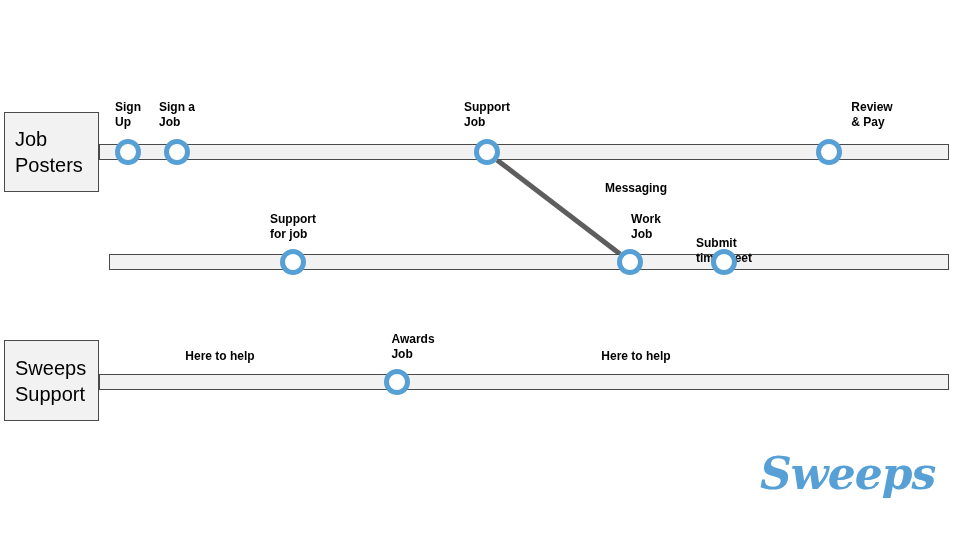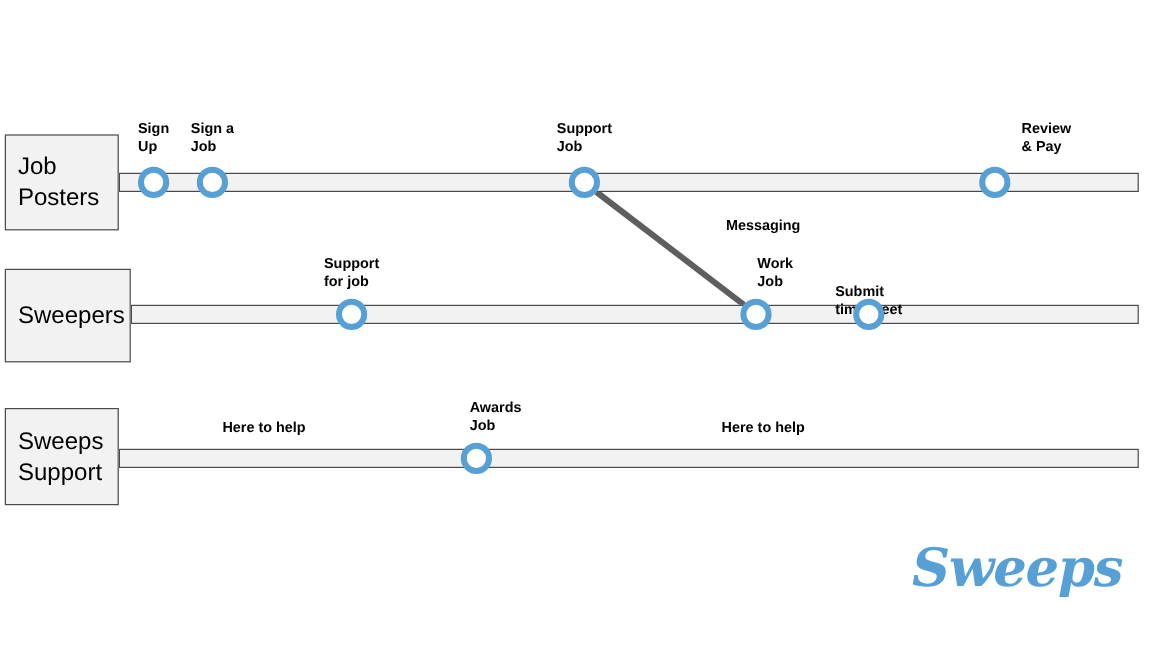--- a/index.html
+++ b/index.html
@@ -107,21 +107,20 @@
   <div class="node-label" style="left:487px; top:100px;">Support
 Job</div>
   <div class="node" style="left:474px; top:139px;"></div>
 
   <div class="node-label" style="left:872px; top:100px;">Review
 &amp; Pay</div>
   <div class="node" style="left:816px; top:139px;"></div>
 
   <div class="connector-label" style="left:591px; top:181px;margin-left:45px;">Messaging</div>
 
-  <div class="lane-box" style="top:224px; width:105px; height:78px;">Sweepers</div>
   <div class="bar" style="left:109px; top:254px; width:840px;"></div>
 
   <div class="node-label" style="left:293px; top:212px;">Support
 for job</div>
   <div class="node" style="left:280px; top:249px;"></div>
 
   <div class="node-label" style="left:646px; top:212px;">Work
 Job</div>
   <div class="node" style="left:617px; top:249px;"></div>
 

